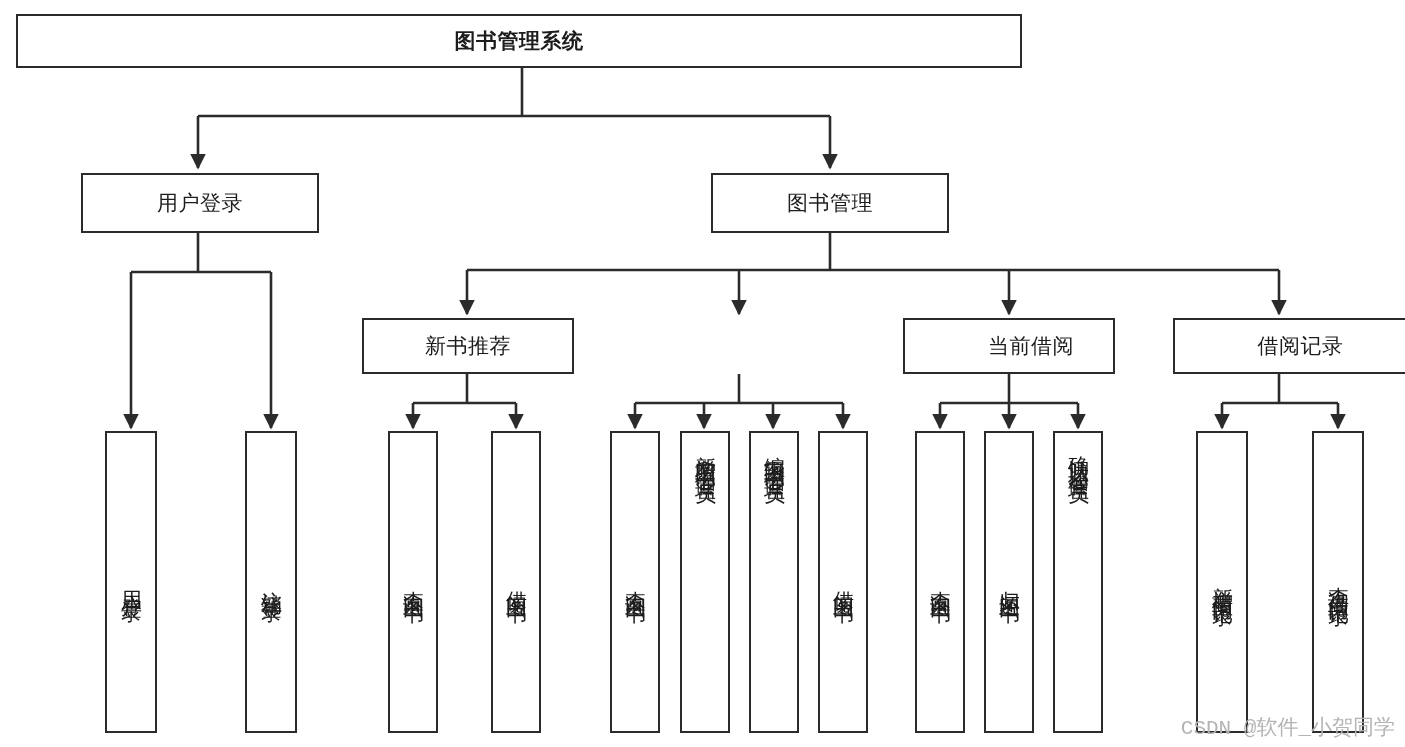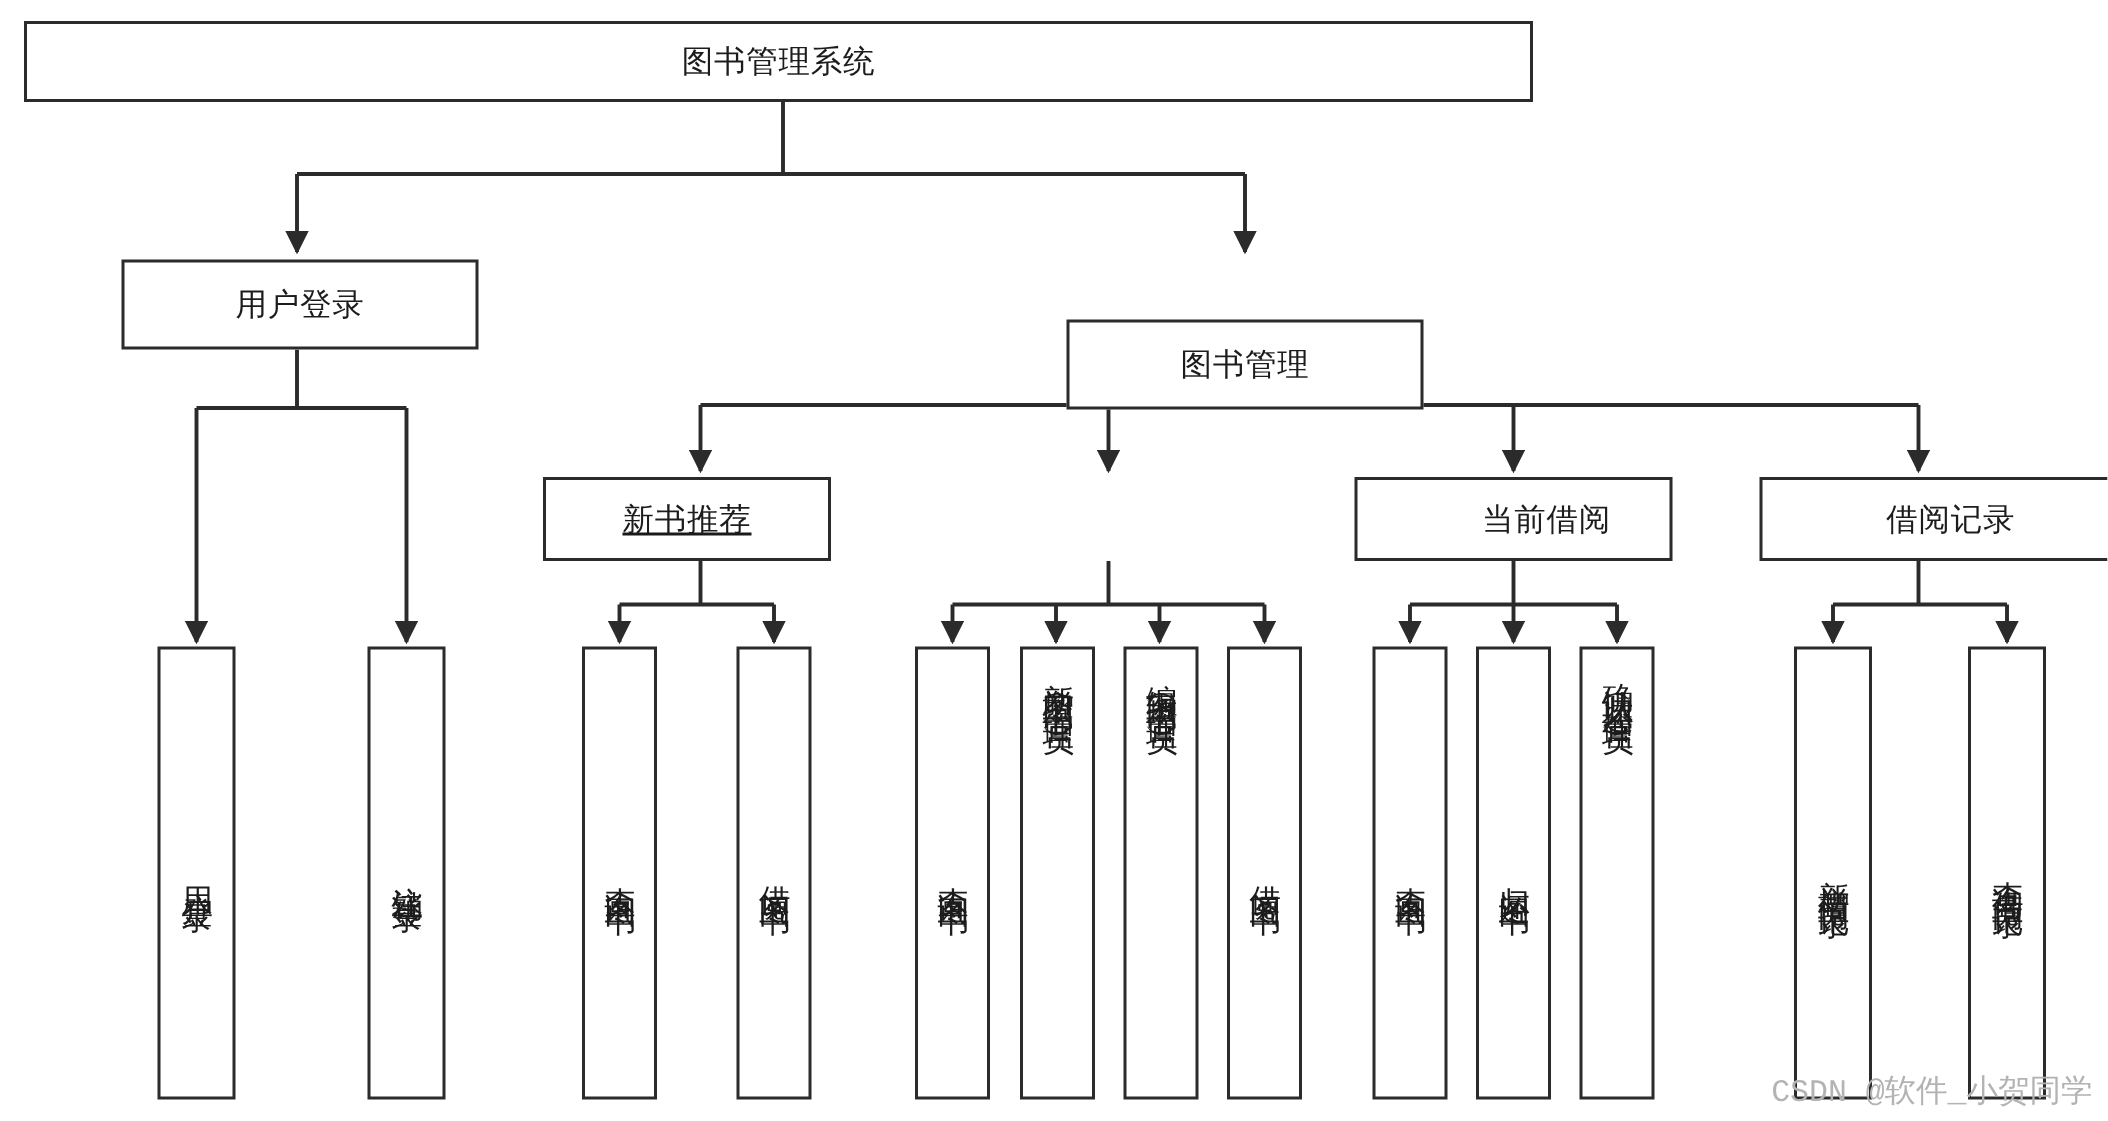--- a/index.html
+++ b/index.html
@@ -129,33 +129,33 @@
       <path d="M 1009 403 L 1009 428" marker-end="url(#arrow)"></path>
       <path d="M 1078 403 L 1078 428" marker-end="url(#arrow)"></path>
 
       <path d="M 1279 374 L 1279 403"></path>
       <path d="M 1222 403 L 1338 403"></path>
       <path d="M 1222 403 L 1222 428" marker-end="url(#arrow)"></path>
       <path d="M 1338 403 L 1338 428" marker-end="url(#arrow)"></path>
     </g>
   </svg>
 
-  <div class="node root horiz" style="left:16px; top:14px; width:1006px; height:54px;">
+  <div class="node root horiz" style="left:16px; top:14px; width:1006px; height:54px;font-weight:bold;">
     <span class="node-label">图书管理系统</span>
   </div>
 
   <div class="node horiz" style="left:81px; top:173px; width:238px; height:60px;">
     <span class="node-label">用户登录</span>
   </div>
 
-  <div class="node horiz" style="left:711px; top:173px; width:238px; height:60px;margin-top:40px;">
+  <div class="node horiz" style="left:711px; top:173px; width:238px; height:60px;">
     <span class="node-label">图书管理</span>
   </div>
 
-  <div class="node horiz" style="left:362px; top:318px; width:192px; height:56px;text-decoration:underline;">
+  <div class="node horiz" style="left:362px; top:318px; width:212px; height:56px;">
     <span class="node-label">新书推荐</span>
   </div>
 
 
   <div class="node horiz" style="left:903px; top:318px; width:212px; height:56px;padding-left:44px;">
     <span class="node-label">当前借阅</span>
   </div>
 
   <div class="node horiz" style="left:1173px; top:318px; width:255px; height:56px;">
     <span class="node-label">借阅记录</span>

